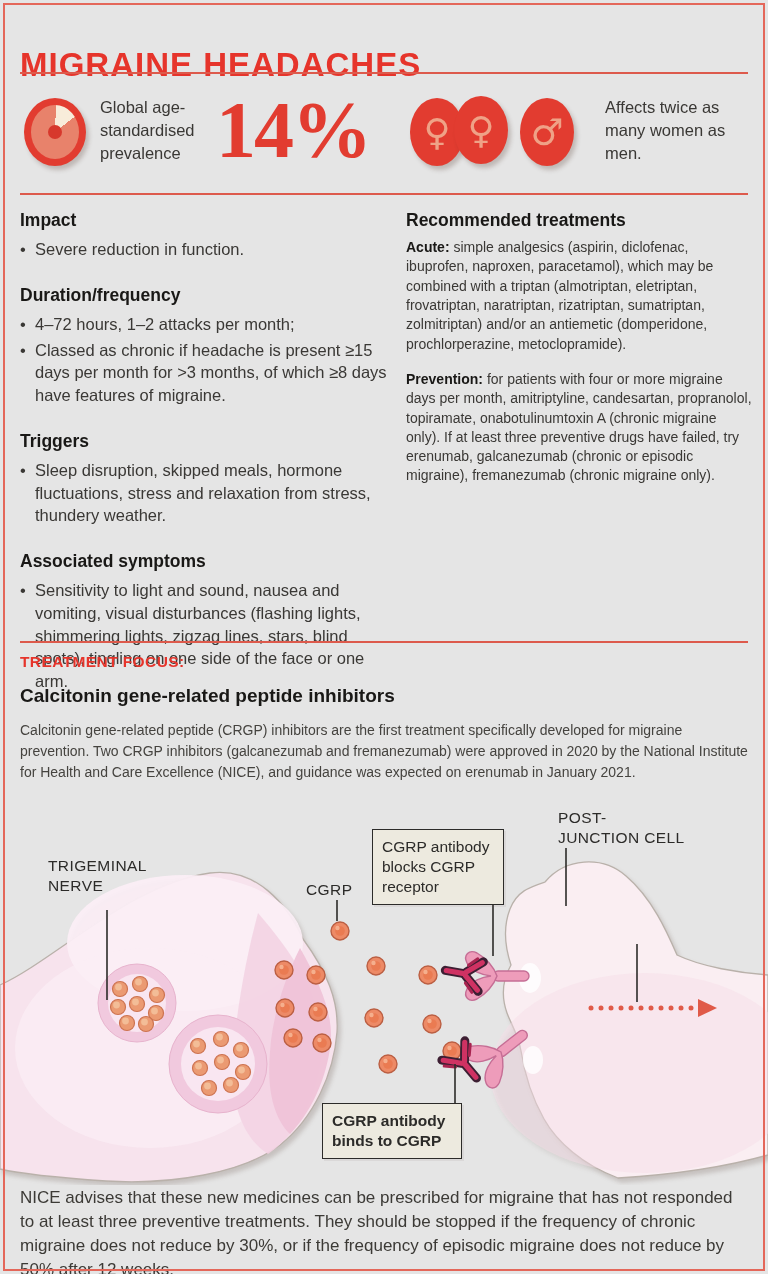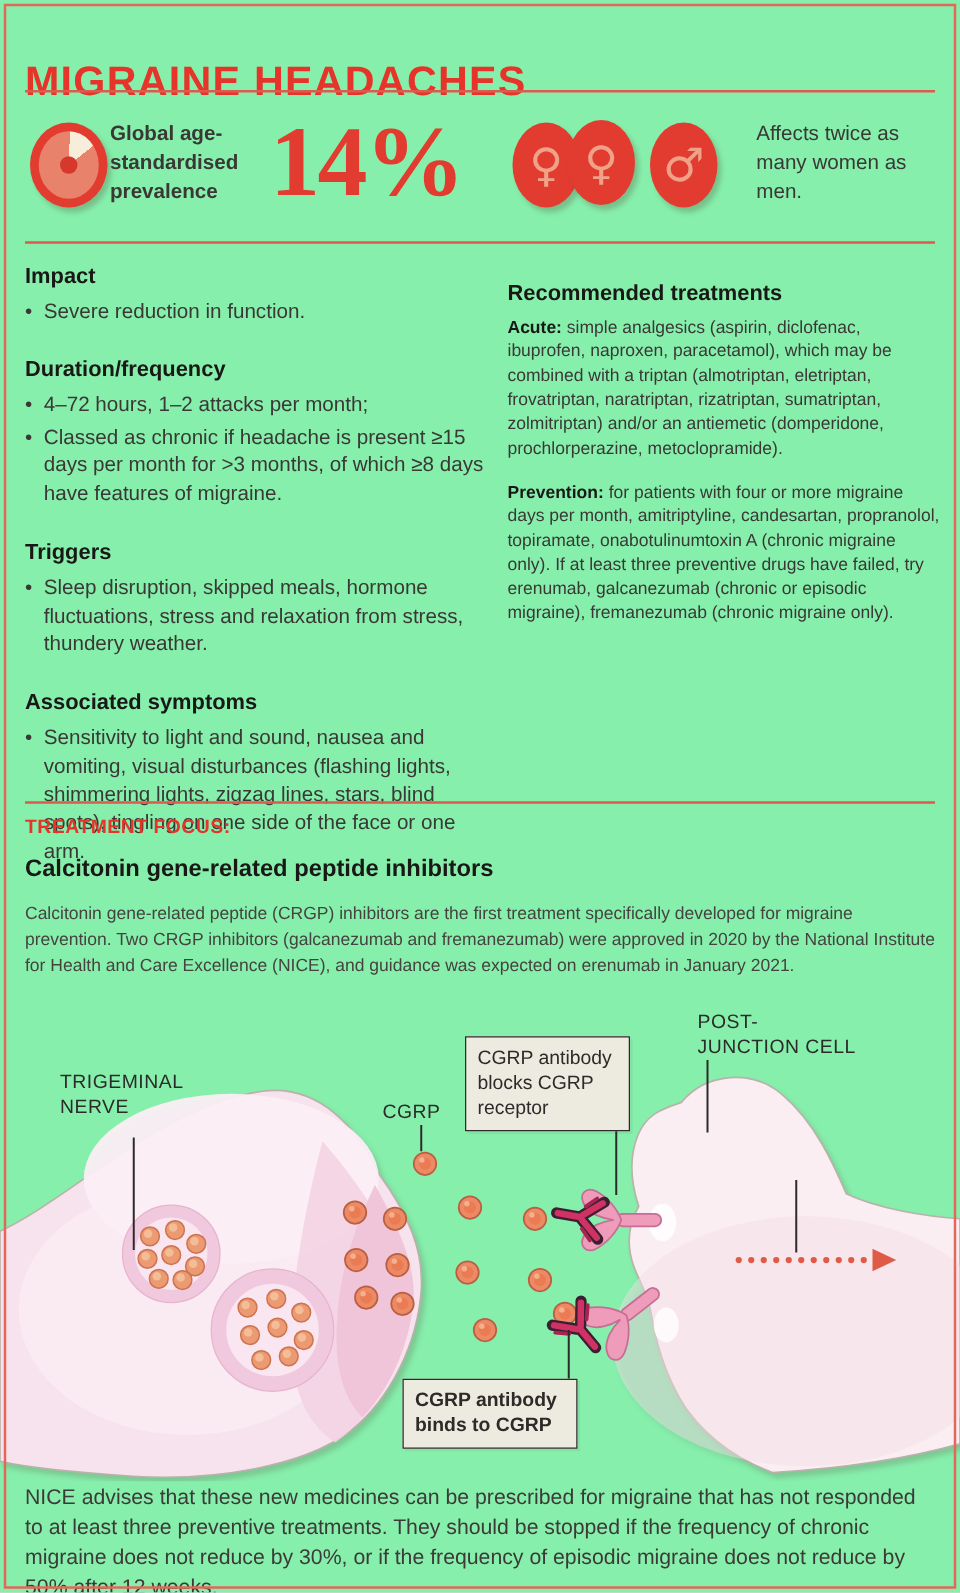--- a/index.html
+++ b/index.html
@@ -1,42 +1,42 @@
 <!DOCTYPE html>
 <html><head>
 <meta charset="utf-8">
 <style>
   html,body{margin:0;padding:0;background:#d8d5cd;}
-  .page{position:relative;width:768px;height:1274px;background:#86efac;overflow:hidden;
+  .page{position:relative;width:768px;height:1274px;background:#e5e5e5;overflow:hidden;
         font-family:"Liberation Sans","DejaVu Sans",sans-serif;color:#3a3835;}
   .frame{position:absolute;inset:3px;border:2px solid #e4675a;pointer-events:none;z-index:50;}
   .divider{position:absolute;left:20px;right:20px;height:2px;background:#dd5a4c;}
   .title{position:absolute;left:20px;top:24px;font-size:33px;font-weight:700;
          letter-spacing:1px;color:#e6342b;white-space:nowrap;}
   
   .stats{position:absolute;left:20px;top:88px;right:20px;height:104px;}
   .pie{position:absolute;left:4px;top:10px;width:62px;height:68px;border-radius:50%;
        background:#e23c30;box-shadow:3px 4px 4px rgba(80,50,40,.25);}
   .pie-inner{position:absolute;inset:7px;border-radius:50%;
        background:conic-gradient(from 2deg,#f8ecda 0 50deg,#e8826b 50deg 360deg);}
   .pie-dot{position:absolute;left:50%;top:50%;width:14px;height:14px;margin:-7px 0 0 -7px;
        border-radius:50%;background:#d7382c;}
   .stat-label{position:absolute;font-size:16.5px;line-height:1.38;color:#3a3835;}
-  .lbl-prev{left:68px;top:8px;width:122px;font-weight:bold;}
+  .lbl-prev{left:80px;top:8px;width:122px;}
   .big-val{position:absolute;left:196px;top:2px;font-family:"Liberation Serif","DejaVu Serif",serif;
        font-size:80px;font-weight:700;color:#e23c30;line-height:1;letter-spacing:-2px;}
   .genders{position:absolute;left:390px;top:8px;width:180px;height:72px;}
   .gender{position:absolute;width:54px;height:68px;border-radius:50%;background:#e23c30;
        box-shadow:3px 4px 4px rgba(80,50,40,.25);display:flex;align-items:center;justify-content:center;
        font-family:"DejaVu Sans",sans-serif;font-weight:700;font-size:37px;color:#efa287;}
   .g1{left:0;top:2px;}.g2{left:44px;top:0;z-index:2;}.g3{left:110px;top:2px;}
   .lbl-gender{left:585px;top:8px;width:150px;}
   
   .col-left{position:absolute;left:20px;top:210px;width:372px;}
-  .col-right{position:absolute;left:406px;top:224px;width:346px;}
+  .col-right{position:absolute;left:406px;top:210px;width:346px;}
   .sec-h{font-size:17.5px;font-weight:700;color:#191816;margin:24px 0 7px;}
   .sec-h.first{margin-top:0;}
   ul.blt{margin:0;padding:0;list-style:none;}
   ul.blt li{position:relative;padding-left:15px;font-size:16.5px;line-height:1.38;color:#3a3835;margin:0 0 3px;}
   ul.blt li::before{content:"•";position:absolute;left:0;top:0;color:#3a3835;}
   .col-right p{font-size:14px;line-height:1.38;margin:0 0 16px;color:#3a3835;}
   .col-right strong{color:#191816;}
   
   .tf{position:absolute;left:20px;top:653px;right:18px;}
   .tf-kicker{color:#e6342b;font-weight:700;font-size:15.5px;letter-spacing:.4px;}

